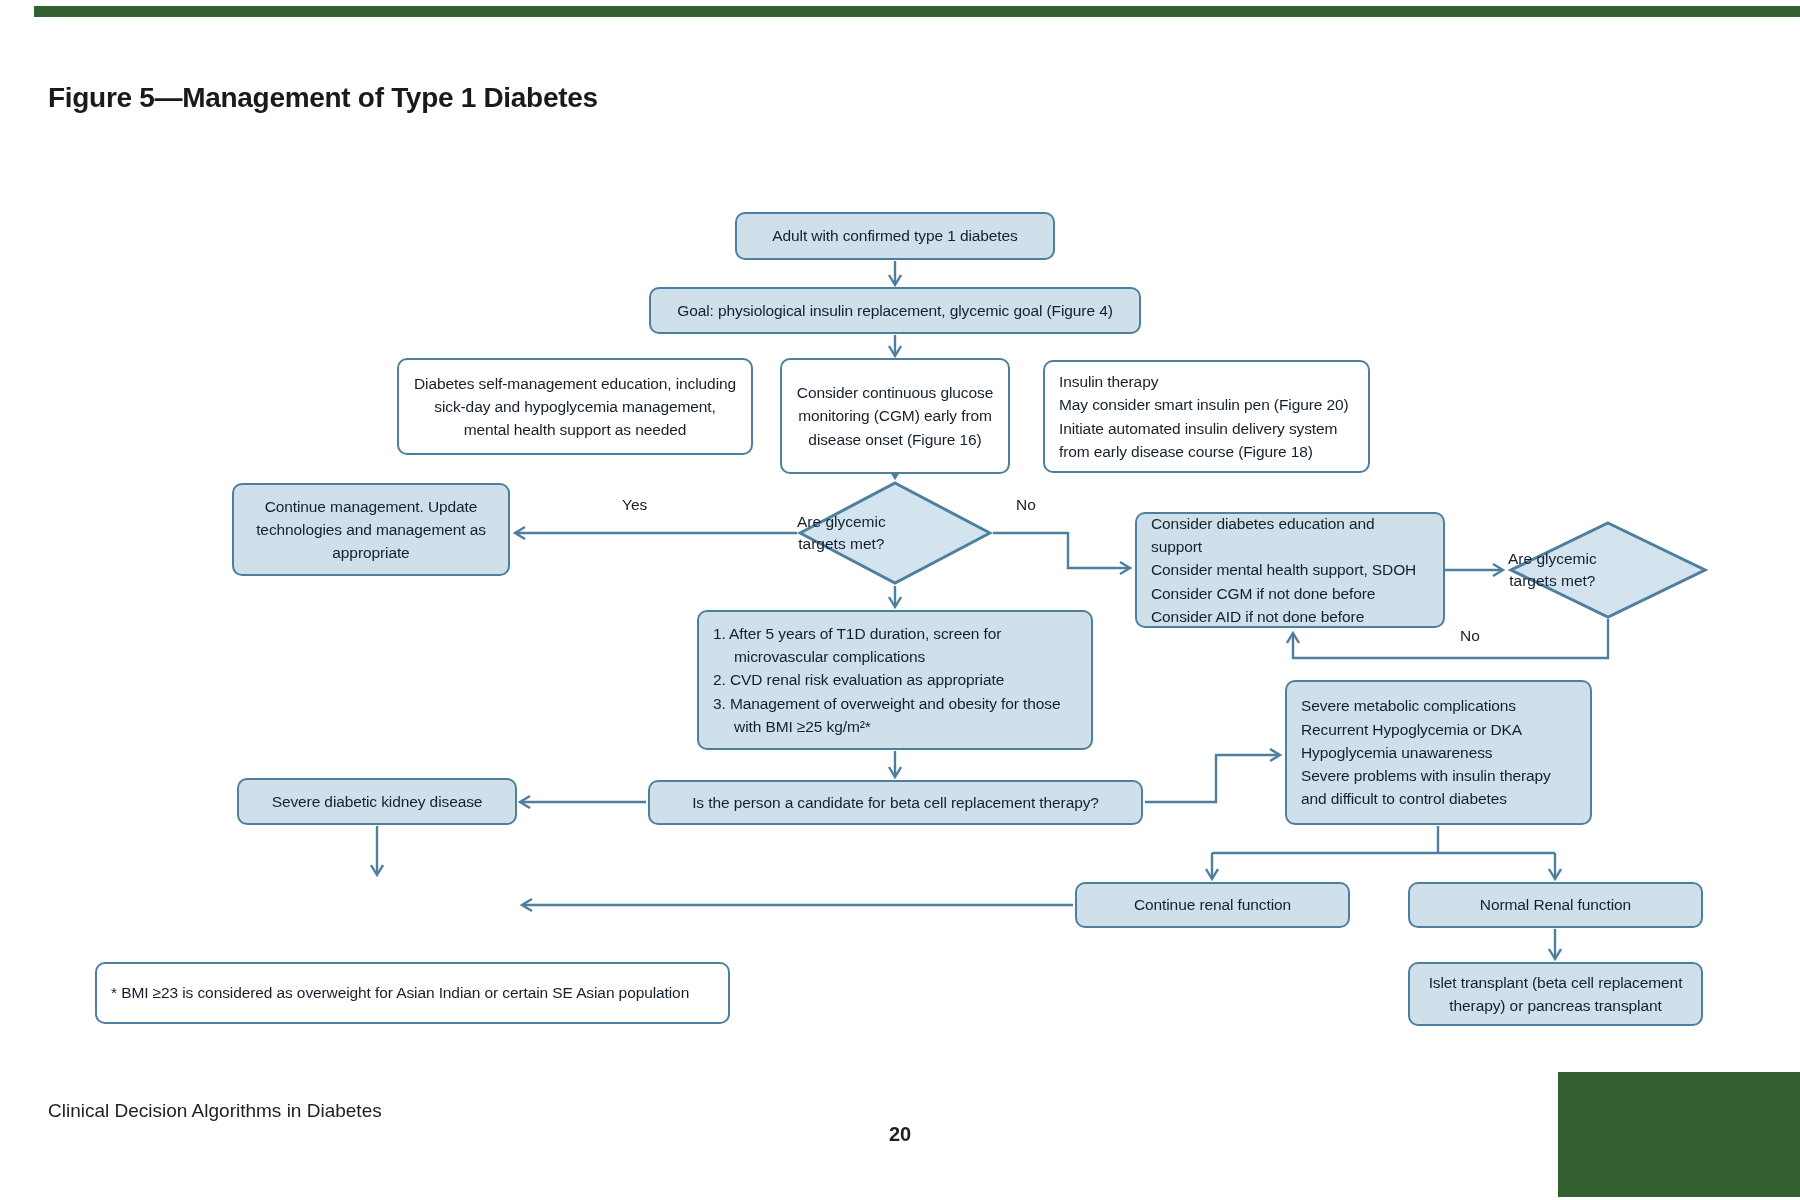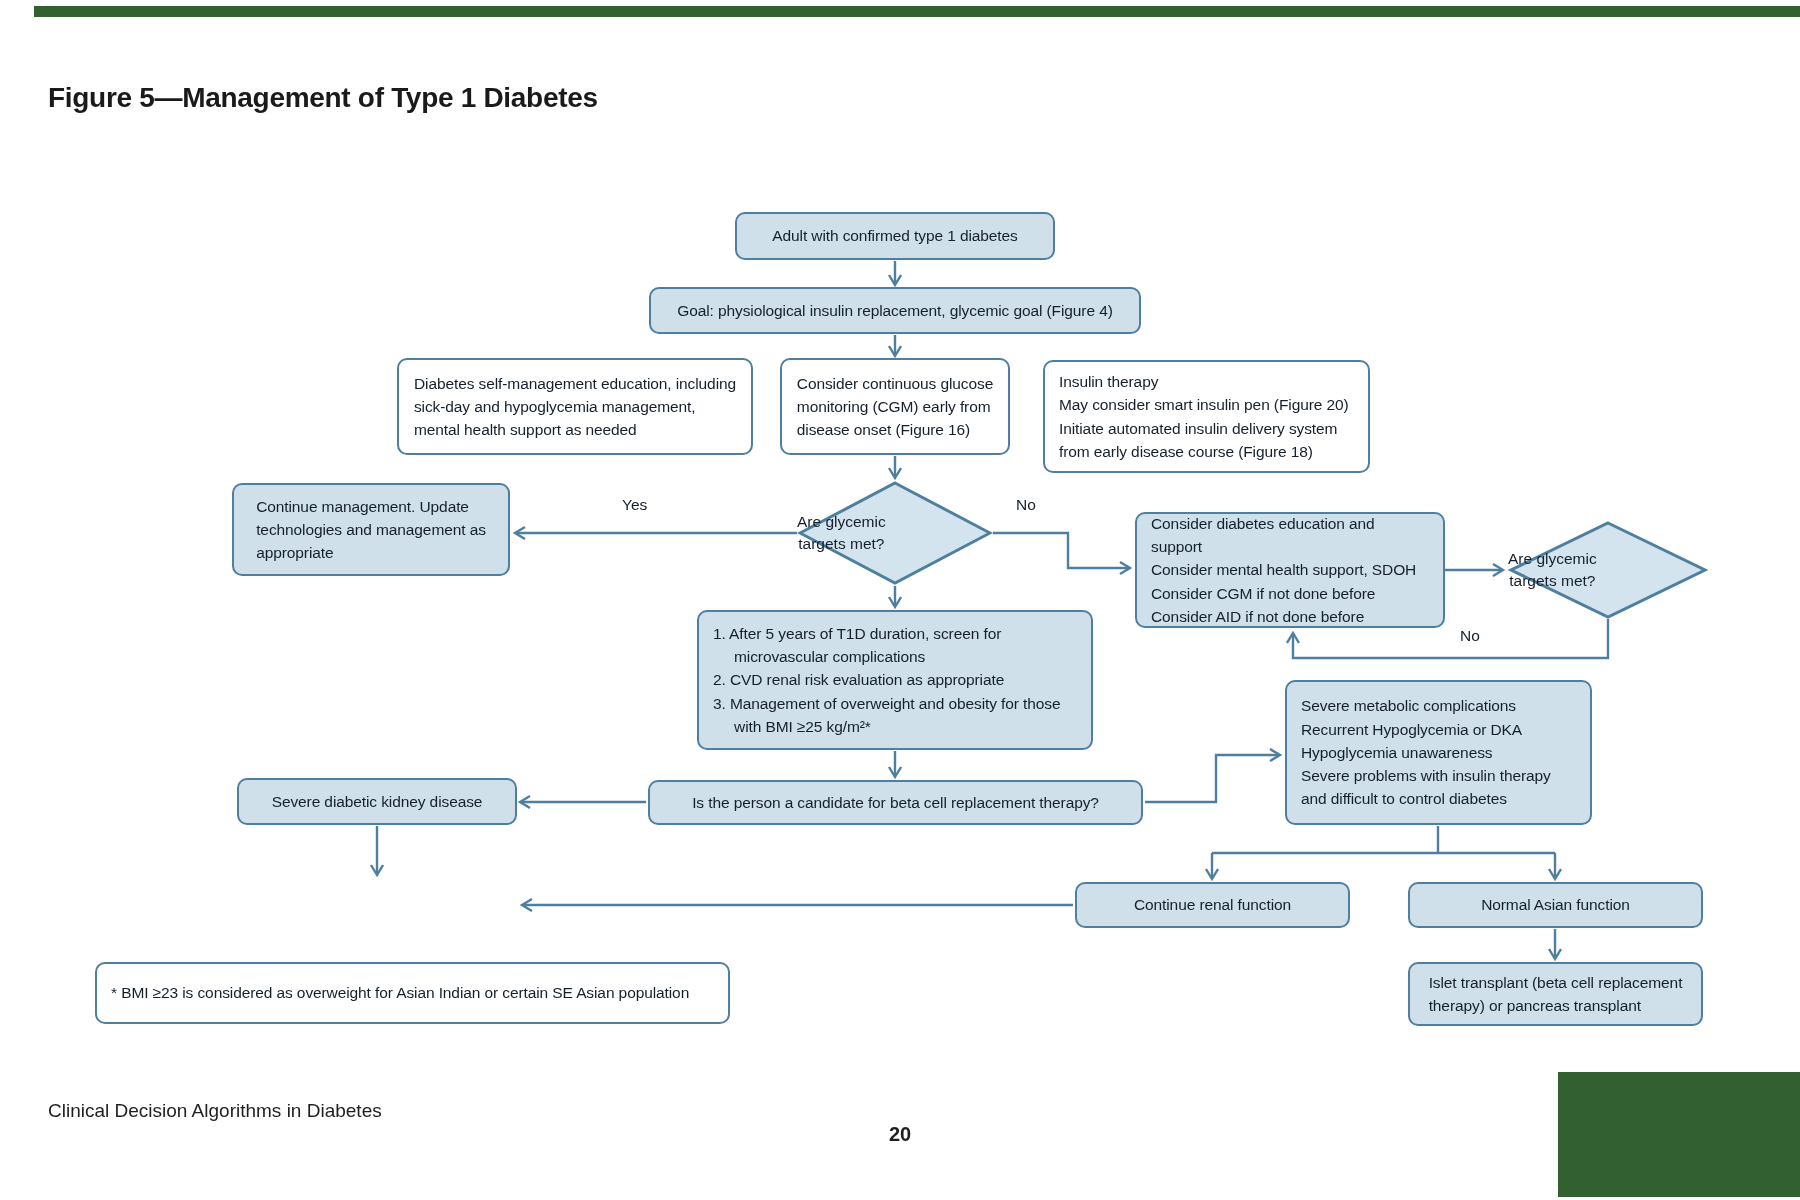--- a/index.html
+++ b/index.html
@@ -14,21 +14,21 @@
     position:absolute; left:48px; top:82px; font-size:28px; font-weight:bold;
     color:var(--title-color,#1a1a1a); letter-spacing:-0.3px;
   }
   .footer-left { position:absolute; left:48px; top:1100px; font-size:19px; color:#1f1f1f; }
   .page-num { position:absolute; left:0; top:1123px; width:1800px; text-align:center; font-size:20px; font-weight:bold; color:#1f1f1f; }
 
   .node {
     position:absolute; box-sizing:border-box;
     border:2.5px solid var(--node-border,#4e7f9e); border-radius:10px;
     display:flex; align-items:center; justify-content:center;
-    font-size:15.5px; line-height:1.5;
+    text-align:center; font-size:15.5px; line-height:1.5;
     color:var(--text-color,#16202c); letter-spacing:-0.1px;
   }
   .node.fill  { background:var(--node-fill,#cfe0ea); }
   .node.white { background:#ffffff; }
   .node.left  { justify-content:flex-start; text-align:left; padding:0 14px; }
   .node-text  { white-space:pre-line; }
   .node.listbox .node-text { white-space:pre; }
 
   .decision {
     position:absolute; display:flex; align-items:center; justify-content:flex-start;
@@ -85,21 +85,21 @@
   <div class="node fill" style="left:649px; top:287px; width:492px; height:47px;">
     <span class="node-text">Goal: physiological insulin replacement, glycemic goal (Figure 4)</span>
   </div>
 
   <div class="node white" style="left:397px; top:358px; width:356px; height:97px;">
     <span class="node-text">Diabetes self-management education, including
 sick-day and hypoglycemia management,
 mental health support as needed</span>
   </div>
 
-  <div class="node white" style="left:780px; top:358px; width:230px; height:97px;">
+  <div class="node white" style="left:780px; top:358px; width:230px; height:116px;">
     <span class="node-text">Consider continuous glucose
 monitoring (CGM) early from
 disease onset (Figure 16)</span>
   </div>
 
   <div class="node white left" style="left:1043px; top:360px; width:327px; height:113px;">
     <span class="node-text">Insulin therapy
 May consider smart insulin pen (Figure 20)
 Initiate automated insulin delivery system
 from early disease course (Figure 18)</span>
@@ -157,21 +157,21 @@
   <div class="node fill" style="left:648px; top:780px; width:495px; height:45px;">
     <span class="node-text">Is the person a candidate for beta cell replacement therapy?</span>
   </div>
 
 
   <div class="node fill" style="left:1075px; top:882px; width:275px; height:46px;">
     <span class="node-text">Continue renal function</span>
   </div>
 
   <div class="node fill" style="left:1408px; top:882px; width:295px; height:46px;">
-    <span class="node-text">Normal Asian function</span>
+    <span class="node-text">Normal Renal function</span>
   </div>
 
   <div class="node fill" style="left:1408px; top:962px; width:295px; height:64px;">
     <span class="node-text">Islet transplant (beta cell replacement
 therapy) or pancreas transplant</span>
   </div>
 
   <div class="node white left" style="left:95px; top:962px; width:635px; height:62px;">
     <span class="node-text">* BMI ≥23 is considered as overweight for Asian Indian or certain SE Asian population</span>
   </div>

